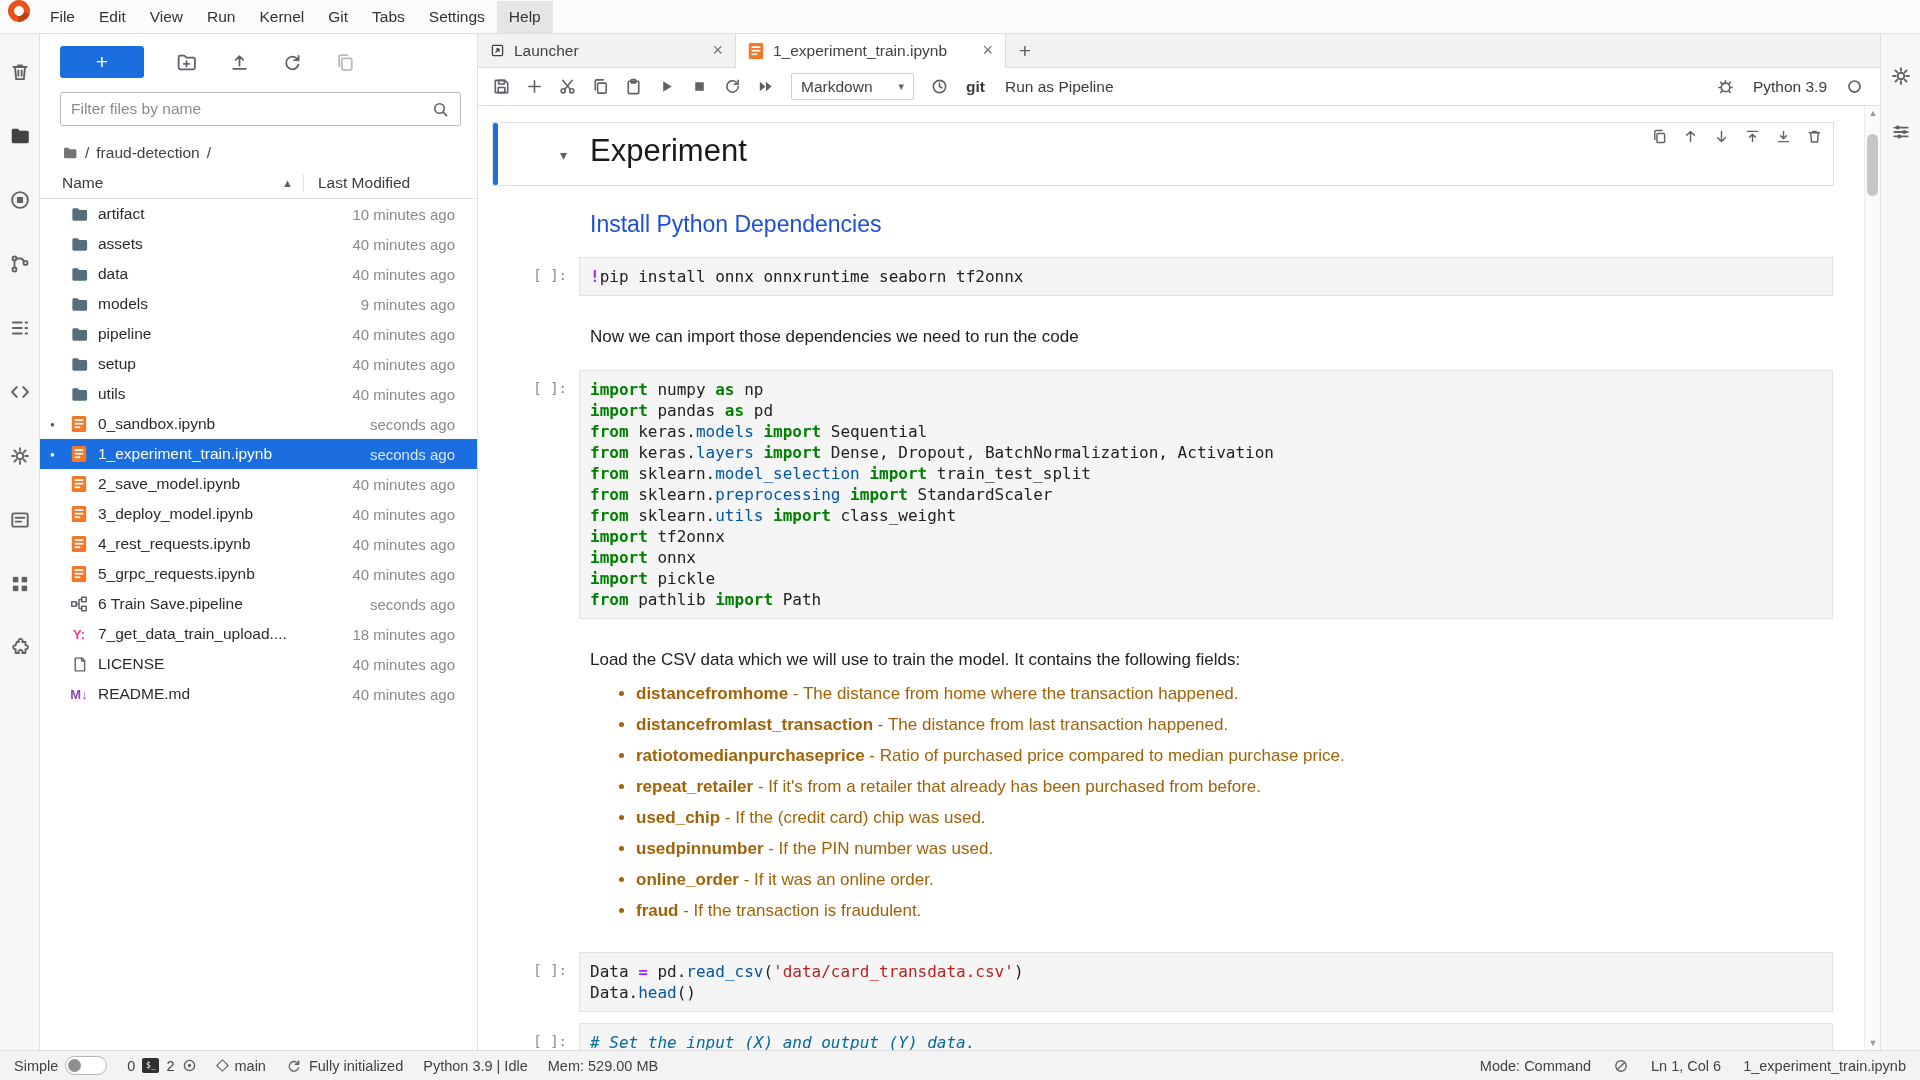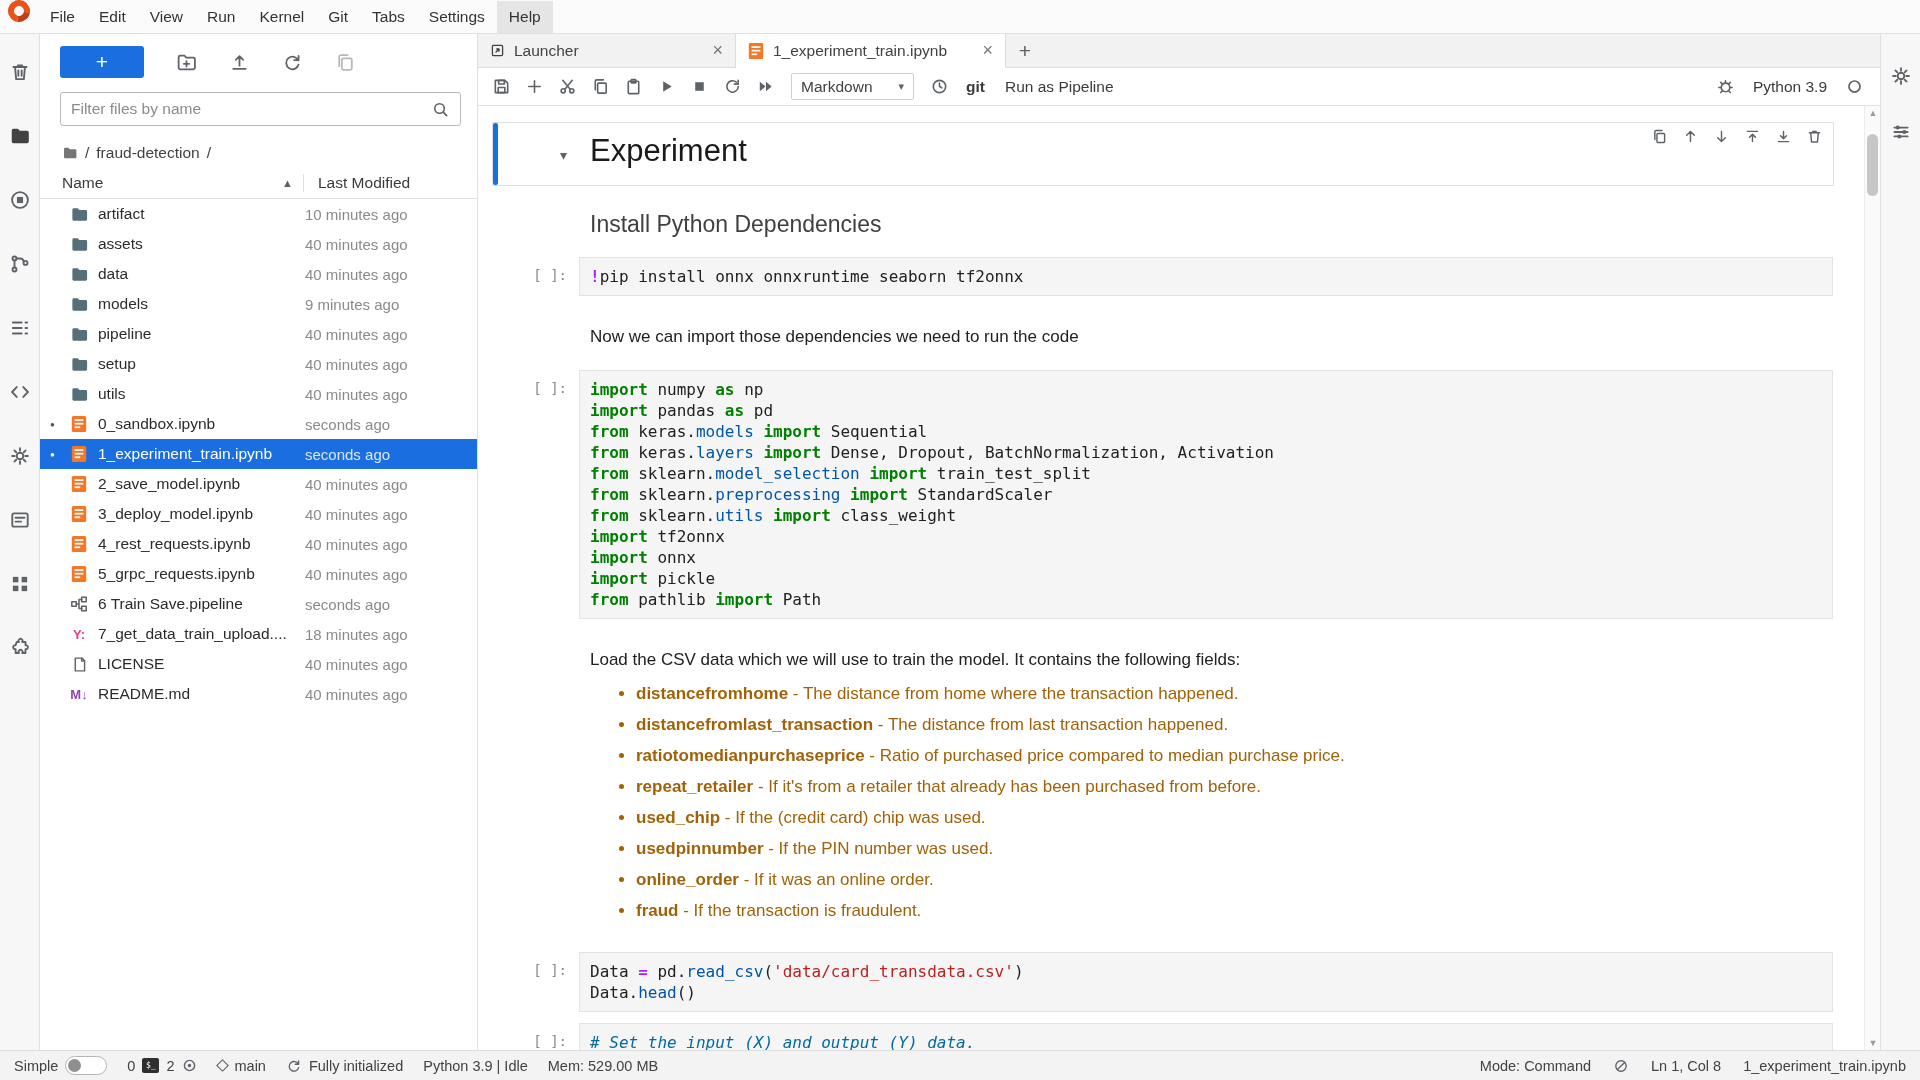--- a/index.html
+++ b/index.html
@@ -35,21 +35,21 @@
   .breadcrumb { display:flex; align-items:center; gap:7px; padding:8px 20px 8px 22px; color:#424242; }
   .file-header { display:flex; align-items:center; padding:4px 22px 6px 22px; border-bottom:1px solid #e0e0e0; color:#3a3a3a; }
   .fh-name { flex:1; display:flex; align-items:center; }
   .fh-sort { margin-left:auto; margin-right:10px; font-size:11px; color:#616161; }
   .fh-mod { width:152px; border-left:1px solid #e0e0e0; padding-left:14px; }
   .file-list { flex:1; overflow:hidden; }
   .file-row { display:flex; align-items:center; height:30px; padding:0 22px 0 10px; color:#2b2b2b; cursor:pointer; }
   .row-dot { width:17px; flex:none; font-size:8px; color:#3f5872; display:flex; align-items:center; }
   .file-icon { width:24px; flex:none; display:flex; align-items:center; justify-content:center; margin-right:7px; }
   .file-name { flex:1; white-space:nowrap; overflow:hidden; text-overflow:ellipsis; }
-  .file-mod { width:150px; flex:none; color:#8a8a8a; font-size:15px; }
+  .file-mod { width:150px; flex:none; text-align:right; color:#8a8a8a; font-size:15px; }
   .file-row.selected { background:var(--accent,#1b6ee0); color:#fff; }
   .file-row.selected .file-mod { color:#dbe7fb; }
   .file-row.selected .row-dot { color:#fff; }
   .yaml-glyph { color:#e83e8c; font-weight:700; font-size:13px; }
   .md-glyph { color:#8e44ad; font-weight:700; font-size:13px; }
 
   
   .workspace { flex:1; min-width:0; display:flex; flex-direction:column; position:relative; background:#fff; }
   .tabbar { height:34px; flex:none; background:#f2f2f2; border-bottom:1px solid #dcdcdc; display:flex; }
   .tab { width:258px; display:flex; align-items:center; gap:9px; padding:0 8px 0 12px; color:#424242; border-right:1px solid #dcdcdc; cursor:pointer; }
@@ -73,21 +73,21 @@
   .cell.selected { border-color:#e0e0e0; }
   .active-bar { position:absolute; left:0; top:0; bottom:0; width:5px; border-radius:2px; background:var(--accent,#1b6ee0); }
   .gutter { width:86px; flex:none; text-align:right; padding:10px 12px 0 0; font-family:"DejaVu Sans Mono",monospace; font-size:14px; color:#8a8a8a; }
   .collapser { font-size:14px; color:#616161; cursor:pointer; font-family:"Liberation Sans",sans-serif; }
   .cell-body { flex:1; min-width:0; }
   .cell.markdown .cell-body { padding-left:11px; }
   .cell-toolbar { position:absolute; top:5px; right:10px; display:flex; gap:14px; align-items:center; }
   .ct-btn { background:none; border:none; display:flex; cursor:pointer; }
 
   .cell-body h1 { font-size:31px; font-weight:500; margin:10px 0 16px; color:#1a1a1a; }
-  .cell-body h2 { font-size:23px; font-weight:500; margin:22px 0 8px; color:#404040; }
+  .cell-body h2 { font-size:23px; font-weight:500; margin:22px 0 8px; color:#1d4ed8; }
   .cell-body p { font-size:17px; line-height:24px; margin:18px 0 10px; color:#212121; }
   .cell-body ul { margin:8px 0 18px; padding-left:46px; }
   .cell-body li { font-size:17px; line-height:24px; margin:7px 0; color:#a16207; }
   .cell-body li b { font-weight:700; }
 
   .cell.code { margin-top:9px; margin-bottom:9px; }
   .code-box { background:#f5f5f5; border:1px solid #e3e3e3; padding:8px 10px; font-family:"DejaVu Sans Mono",monospace; font-size:16px; line-height:21px; color:#212121; }
   .code-line { white-space:pre; }
   .tok-k { color:#008000; font-weight:600; }
   .tok-p { color:#0055aa; }
@@ -703,17 +703,17 @@
       <span>Fully initialized</span>
     </div>
     <span>Python 3.9 | Idle</span>
     <span>Mem: 529.00 MB</span>
     <div class="sb-right">
       <span>Mode: Command</span>
       <svg width="16" height="16" viewBox="0 0 20 20">
           <circle class="ico" cx="10" cy="10" r="6.5"></circle>
           <path class="ico" d="M5.5 14.5l9-9"></path>
         </svg>
-      <span>Ln 1, Col 8</span>
+      <span>Ln 1, Col 6</span>
       <span>1_experiment_train.ipynb</span>
     </div>
   </div>
 </div>
 
 </body></html>

